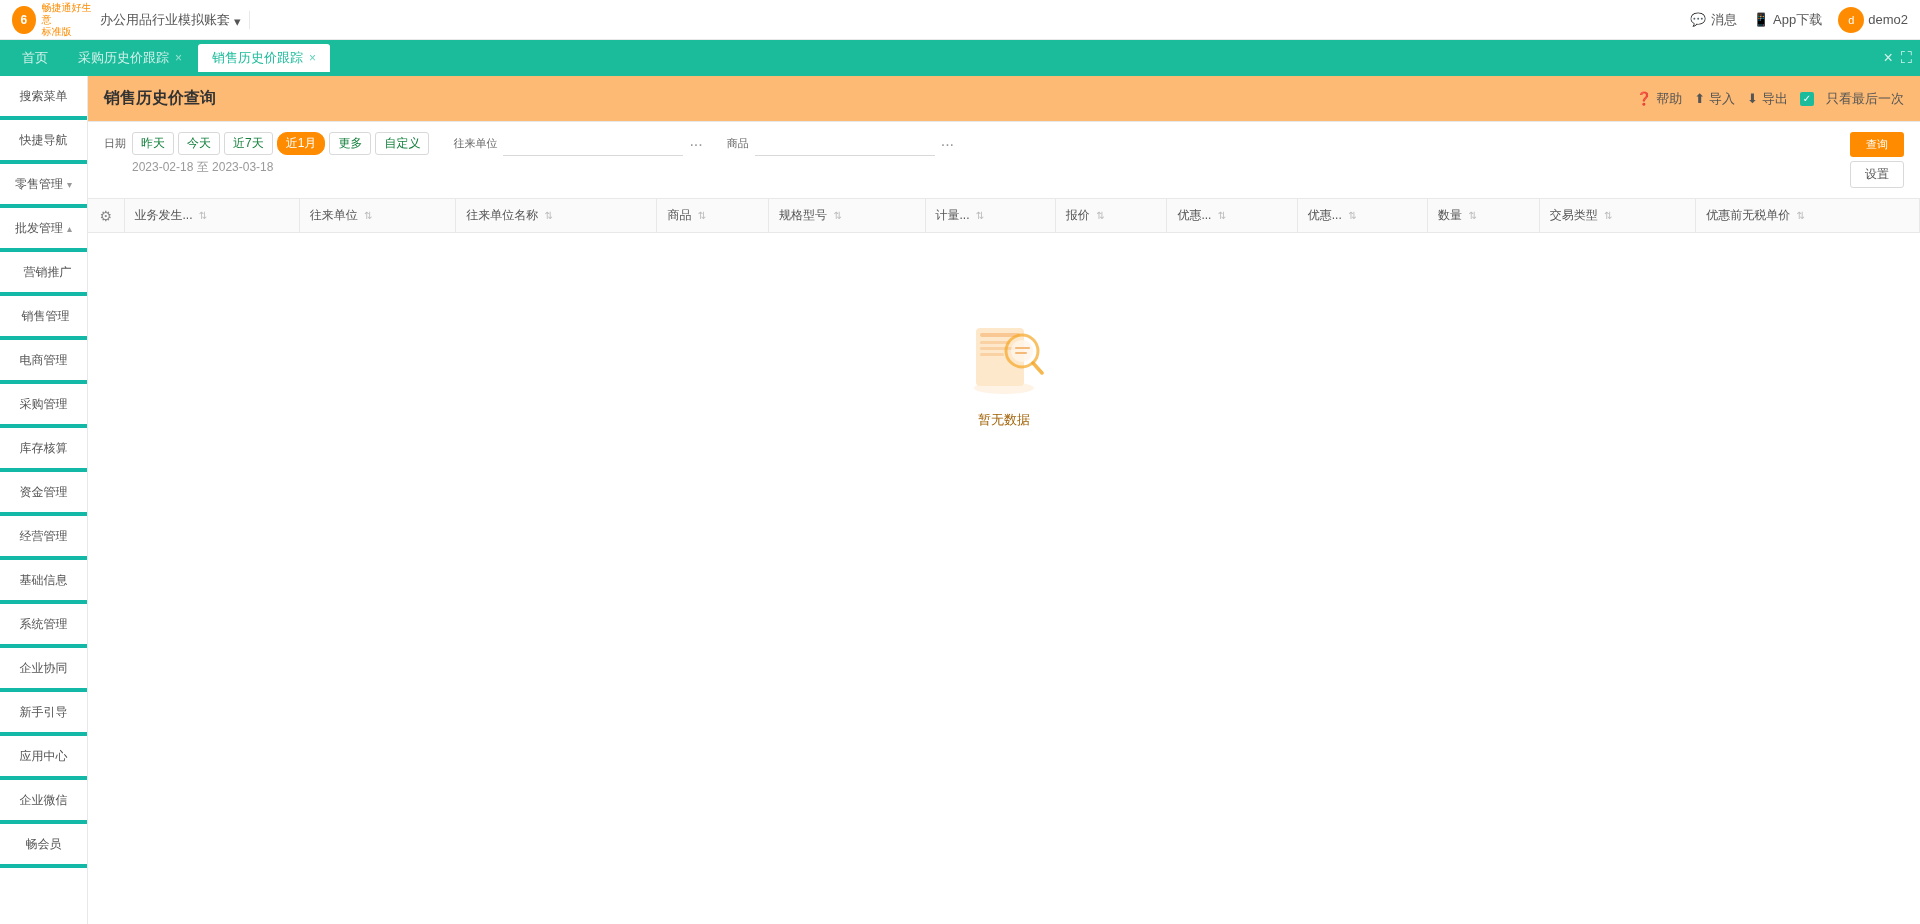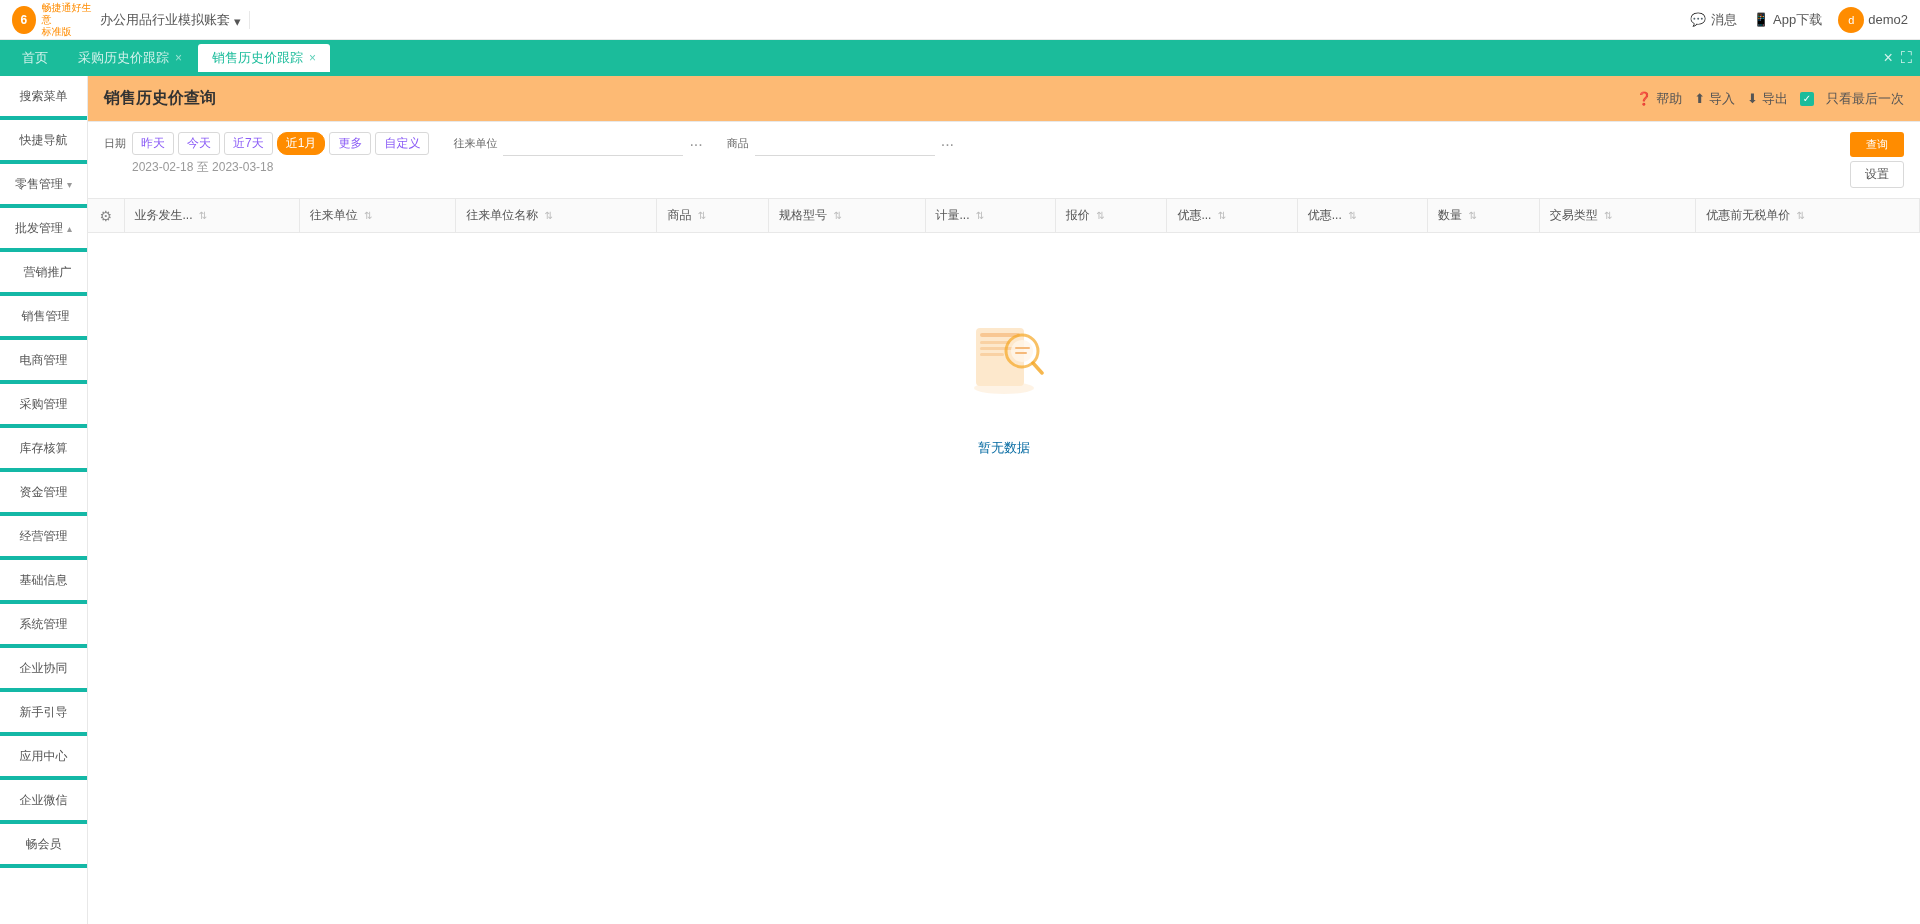--- a/index.html
+++ b/index.html
@@ -78,21 +78,21 @@
     .filter-bar {
       background: #fff; padding: 10px 16px; border-bottom: 1px solid #e8e8e8;
       display: flex; align-items: flex-start; gap: 24px; flex-shrink: 0; flex-wrap: wrap;
     }
     .filter-group { display: flex; align-items: flex-start; gap: 6px; }
     .filter-label { color: #666; font-size: 11px; white-space: nowrap; padding-top: 4px; }
     .filter-date-options { display: flex; flex-direction: column; gap: 4px; }
     .filter-date-btns { display: flex; align-items: center; gap: 4px; }
     .date-btn {
       padding: 2px 8px; border: 1px solid #d9d9d9; border-radius: 3px;
-      font-size: 12px; cursor: pointer; color: #8b5cf6; background: #fff;
+      font-size: 12px; cursor: pointer; color: #15803d; background: #fff;
     }
     .date-btn.active { background: #ff8c00; color: #fff; border-color: #ff8c00; border-radius: 10px; }
     .filter-date-range { font-size: 12px; color: #999; }
     .filter-input {
       border: none; border-bottom: 1px solid #d9d9d9; outline: none;
       padding: 4px 2px; font-size: 13px; min-width: 160px; background: transparent;
     }
     .filter-dots { color: #999; font-size: 16px; cursor: pointer; }
     .filter-actions { display: flex; flex-direction: column; gap: 4px; margin-left: auto; }
     .btn-query {
@@ -115,21 +115,21 @@
     }
     th .sort-icon { font-size: 10px; color: #bbb; margin-left: 3px; }
     .th-gear { width: 36px; text-align: center; }
     .gear-icon { font-size: 14px; color: #888; cursor: pointer; }
 
     
     .empty-state {
       display: flex; flex-direction: column; align-items: center; justify-content: center;
       padding: 80px 0; color: #ccc;
     }
-    .empty-text { font-size: 13px; color: #0369a1; margin-top: 28px; }
+    .empty-text { font-size: 13px; color: #a16207; }
 
     
     .empty-img-container { display: flex; flex-direction: column; align-items: center; gap: 8px; }
   </style>
 </head>
 <body>
 
 <div class="top-bar">
   <div class="top-bar-logo">
     <div class="logo-icon">

